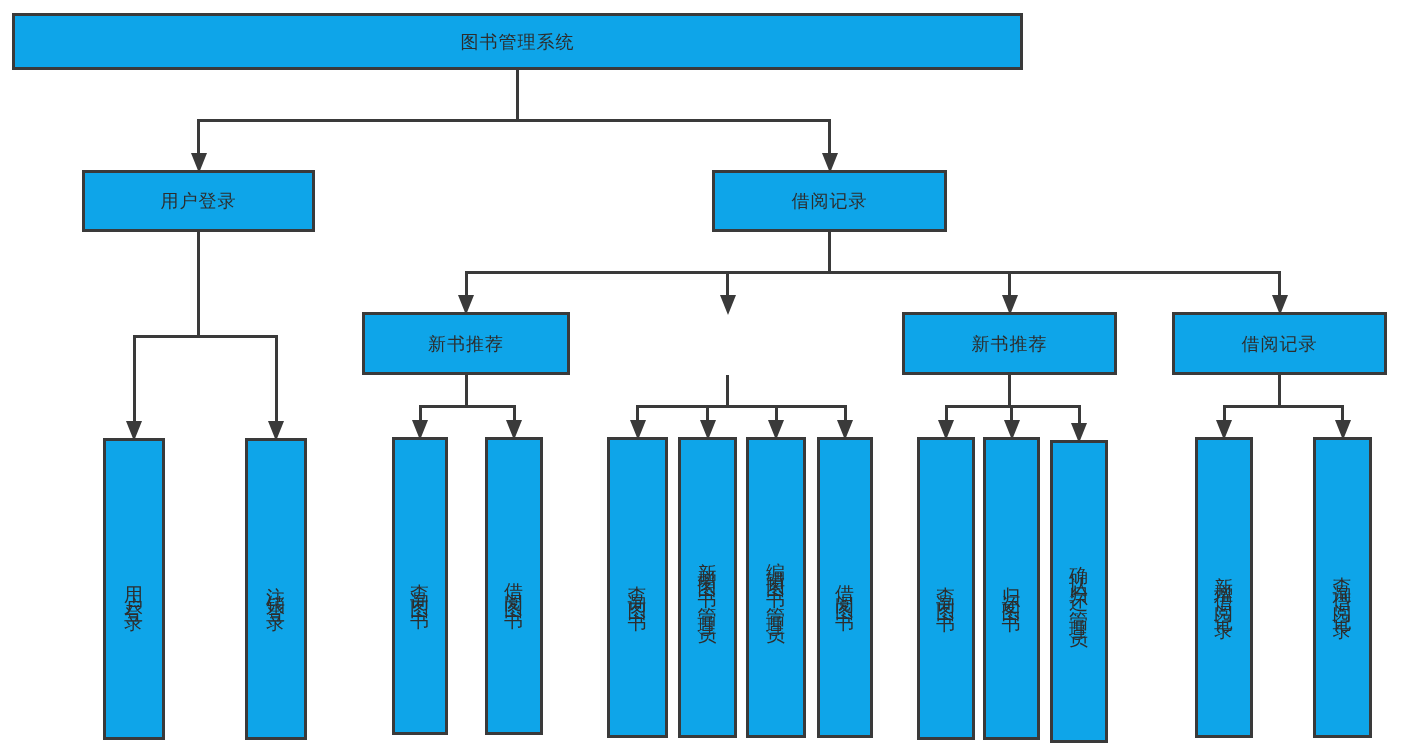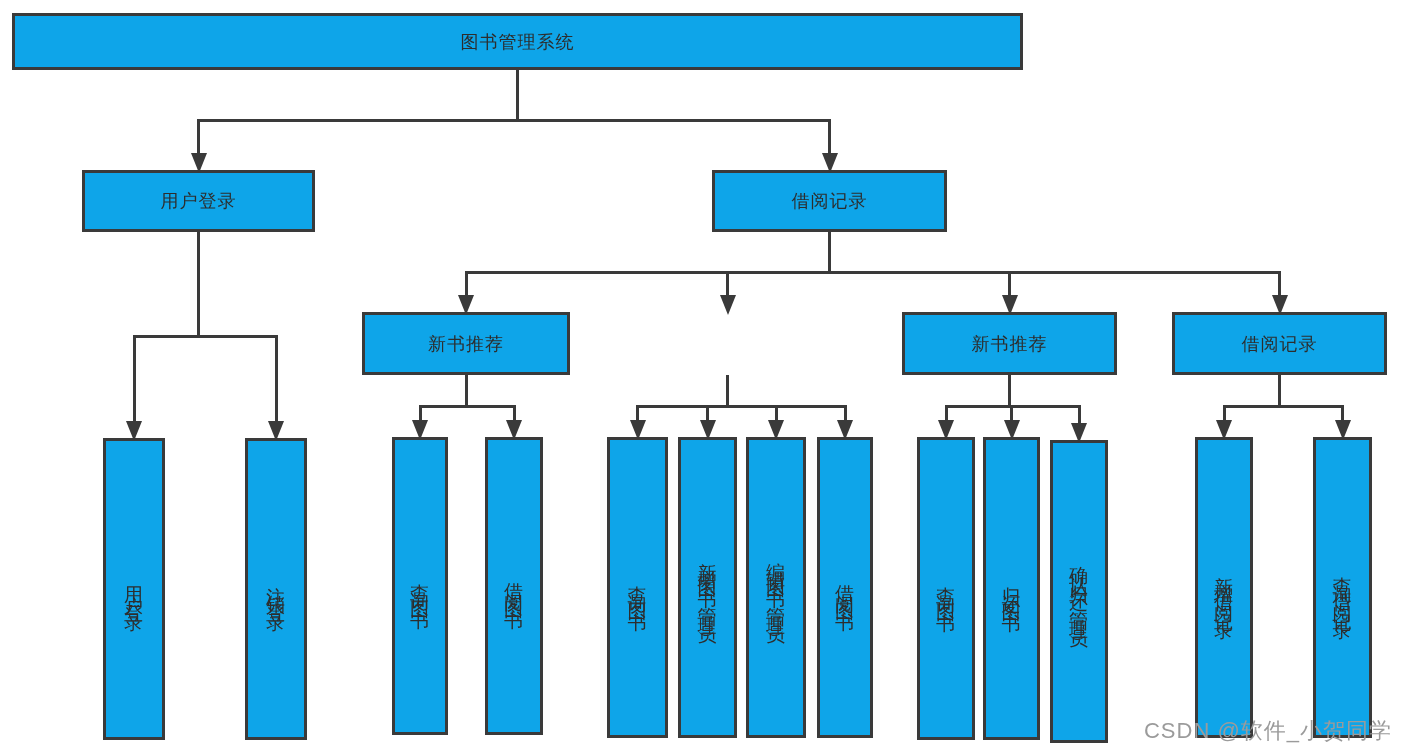--- a/index.html
+++ b/index.html
@@ -51,21 +51,20 @@
     color:#9b9b9b;
     letter-spacing:1px;
     z-index:10;
     white-space:nowrap;
   }
 </style>
 </head>
 <body>
 
 <div id="stage">
-  <span class="watermark">CSDN @软件_小贺同学</span>
 <div class="node horiz" style="left: 12px; top: 13px; width: 1011px; height: 57px;">
       <span class="lbl">图书管理系统</span>
     </div>
     <div class="node horiz" style="left: 82px; top: 170px; width: 233px; height: 62px;">
       <span class="lbl">用户登录</span>
     </div>
     <div class="node horiz" style="left: 712px; top: 170px; width: 235px; height: 62px;">
       <span class="lbl">借阅记录</span>
     </div>
     <div class="node vert" style="left: 103px; top: 438px; width: 62px; height: 302px;">

